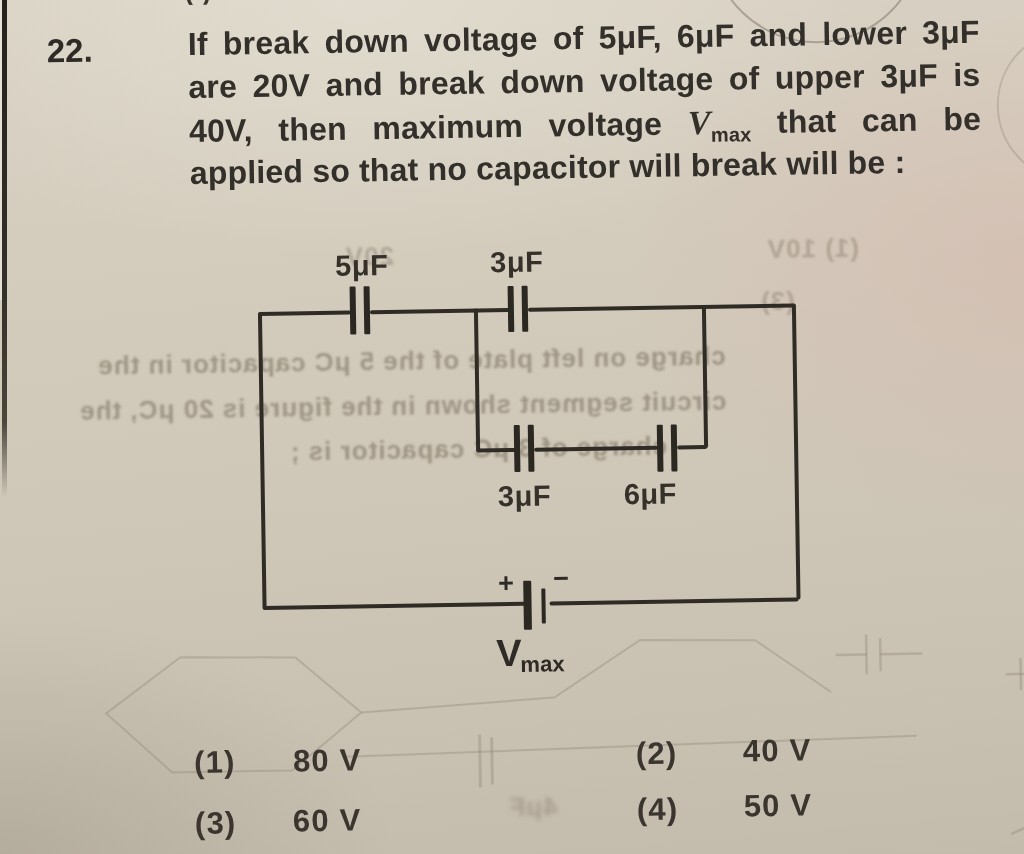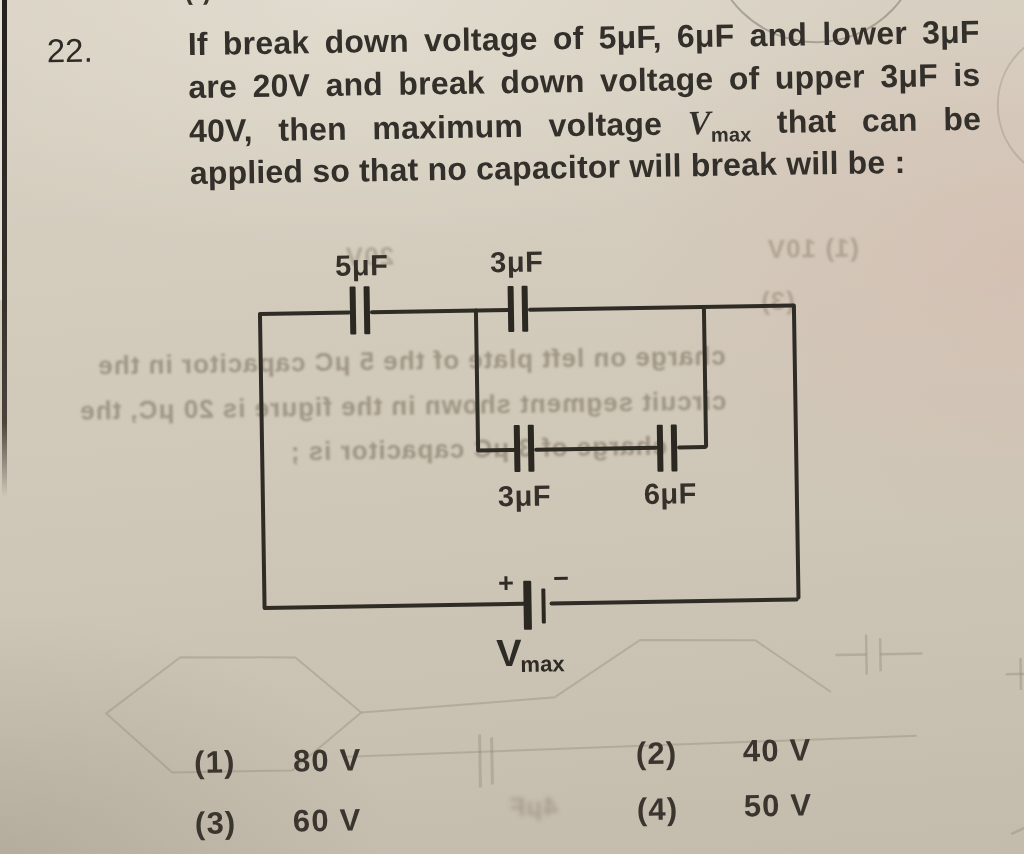--- a/index.html
+++ b/index.html
@@ -13,21 +13,21 @@
       linear-gradient(175deg,#d9d2c4 0%,#d3ccbd 32%,#cfc7b8 55%,#c9c1b2 80%,#c3bbac 100%);
   }
   .rot{position:absolute;left:0;top:0;width:1024px;height:854px;transform:rotate(-0.9deg);transform-origin:0 0;}
   .abs{position:absolute;}
   .qline{
     position:absolute;left:187px;width:792px;height:43px;
     font-size:32px;font-weight:700;color:#33302b;letter-spacing:.2px;
     text-align:justify;text-align-last:justify;white-space:nowrap;
   }
   .qline.last{text-align-last:left;}
-  .qnum{position:absolute;left:46px;top:33px;font-size:33px;font-weight:400;color:#2e2b27;}
+  .qnum{position:absolute;left:46px;top:33px;font-size:33px;font-weight:700;color:#2e2b27;}
   .vsub{font-size:20px;vertical-align:-8px;font-weight:700;}
   .vvar{font-family:"Liberation Serif",serif;font-style:italic;font-weight:700;font-size:34px;}
   
   .wire-h{position:absolute;height:3.5px;background:#2f2b25;border-radius:2px;}
   .wire-v{position:absolute;width:3.5px;background:#2f2b25;border-radius:2px;}
   .plate{position:absolute;width:6px;background:#2b2822;border-radius:1px;}
   .clabel{position:absolute;font-size:29px;font-weight:600;color:#35312a;letter-spacing:.5px;}
   .sign{position:absolute;font-size:27px;font-weight:700;color:#2e2b26;line-height:1;}
   .vmax-v{position:absolute;font-size:38px;font-weight:600;color:#2e2b26;line-height:1;}
   .vmax-sub{position:absolute;font-size:22px;font-weight:600;color:#2e2b26;line-height:1;}
@@ -126,21 +126,21 @@
     <div class="wire-h" style="left:670px;top:456px;width:30px;"></div>
 
     <div class="wire-h" style="left:253px;top:610px;width:263px;"></div>
     <div class="plate" style="left:514px;top:589px;width:8px;height:49px;"></div>
     <div class="plate" style="left:532px;top:597px;width:4px;height:35px;"></div>
     <div class="wire-h" style="left:540px;top:610px;width:249px;"></div>
 
     <div class="clabel" style="left:331px;top:255px;">5μF</div>
     <div class="clabel" style="left:486px;top:254px;">3μF</div>
     <div class="clabel" style="left:490px;top:488px;">3μF</div>
-    <div class="clabel" style="left:636px;top:488px;">6μF</div>
+    <div class="clabel" style="left:616px;top:488px;">6μF</div>
     <div class="sign" style="left:489px;top:578px;">+</div>
     <div class="sign" style="left:544px;top:574px;">−</div>
     <div class="vmax-v" style="left:486px;top:642px;">V</div>
     <div class="vmax-sub" style="left:510px;top:662px;">max</div>
   </div>
 
   <div class="opt" style="left:182px;top:748px;">(1)</div>
   <div class="opt" style="left:281px;top:748px;">80 V</div>
   <div class="opt" style="left:624px;top:746px;">(2)</div>
   <div class="opt" style="left:731px;top:745px;">40 V</div>

